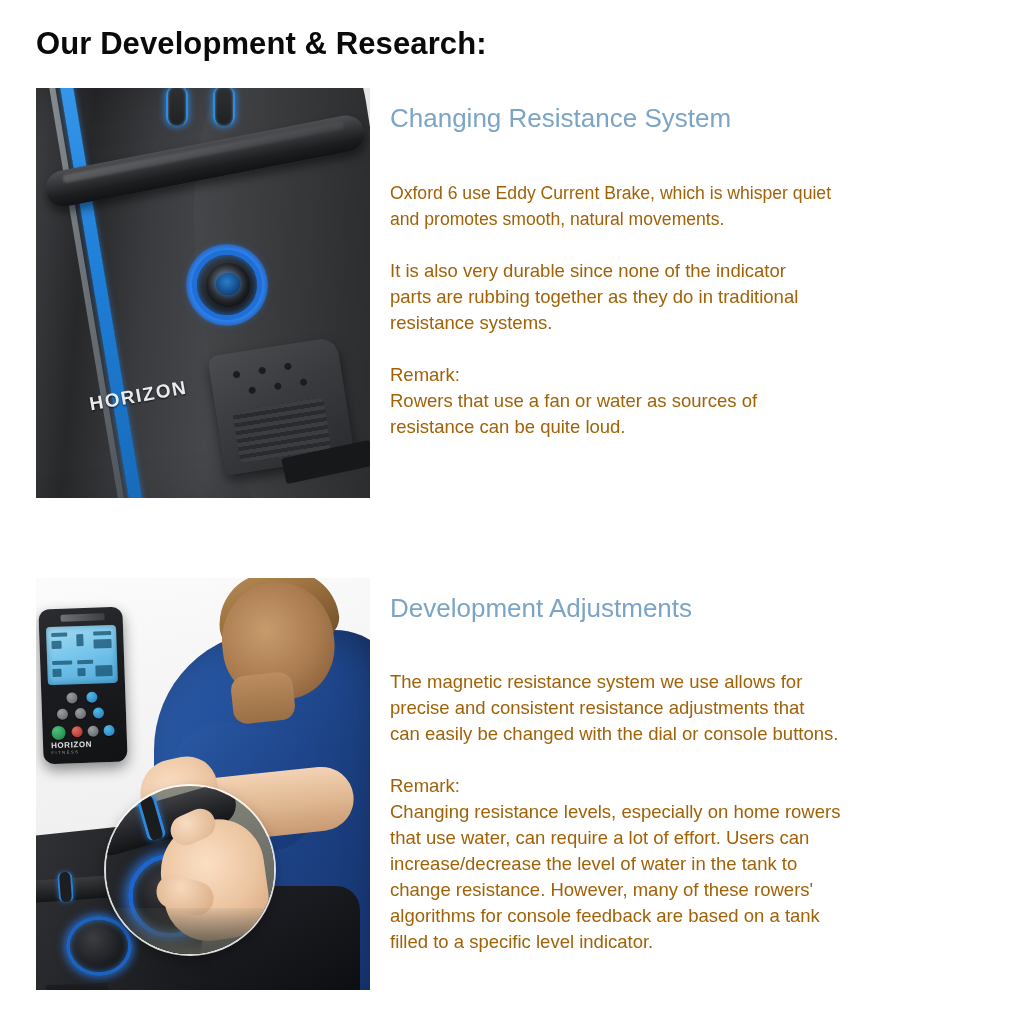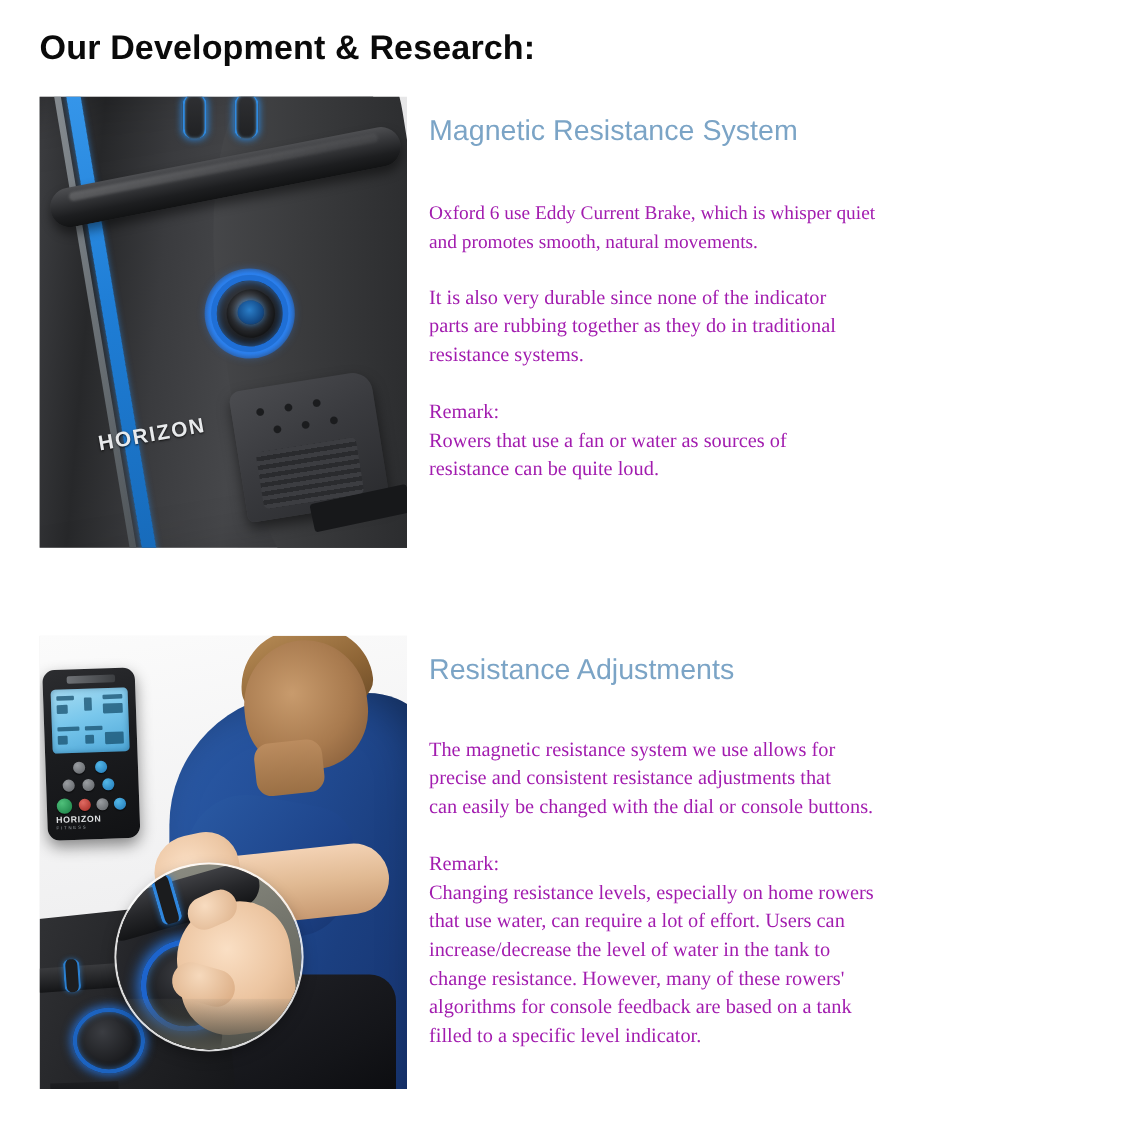--- a/index.html
+++ b/index.html
@@ -58,24 +58,24 @@
     font-weight: 400;
     color: #7ba4c6;
     line-height: 1.15;
     margin: 0;
     white-space: nowrap;
   }
   .sec-1 .sec-head { padding-top: 16px; }
   .sec-2 .sec-head { padding-top: 16px; }
 
   .para {
-    font-family: Liberation Serif, serif;
+    font-family: Liberation Sans, sans-serif;
     font-size: 18.5px;
     line-height: 26px;
-    color: #a21caf;
+    color: #a16207;
     margin: 0;
     white-space: pre-line;
   }
   .sec-1 .p-first { margin-top: 46px; font-size: 17.6px; line-height: 26px;}
   .sec-1 .p-second { margin-top: 26px; }
   .sec-1 .p-remark { margin-top: 26px; }
 
   .sec-2 .p-first { margin-top: 45px; }
   .sec-2 .p-remark { margin-top: 26px; }
 
@@ -448,21 +448,21 @@
         <div class="plate-dots"></div>
         <div class="plate-grill"></div>
       </div>
       <div class="strap"></div>
 
       <div class="brand">HORIZON</div>
     </div>
   </div>
 
   <div class="text-col">
-    <div class="sec-head">Magnetic Resistance System</div>
+    <div class="sec-head">Changing Resistance System</div>
     <p class="para p-first">Oxford 6 use Eddy Current Brake, which is whisper quiet
 and promotes smooth, natural movements.</p>
     <p class="para p-second">It is also very durable since none of the indicator
 parts are rubbing together as they do in traditional
 resistance systems.</p>
     <p class="para p-remark">Remark:
 Rowers that use a fan or water as sources of
 resistance can be quite loud.</p>
   </div>
 </div>
@@ -526,21 +526,21 @@
         <div class="in-dial"></div>
         <div class="in-hand"></div>
         <div class="in-thumb"></div>
         <div class="in-finger"></div>
         <div class="in-floor"></div>
       </div>
     </div>
   </div>
 
   <div class="text-col">
-    <div class="sec-head">Resistance Adjustments</div>
+    <div class="sec-head">Development Adjustments</div>
     <p class="para p-first">The magnetic resistance system we use allows for
 precise and consistent resistance adjustments that
 can easily be changed with the dial or console buttons.</p>
     <p class="para p-remark">Remark:
 Changing resistance levels, especially on home rowers
 that use water, can require a lot of effort. Users can
 increase/decrease the level of water in the tank to
 change resistance. However, many of these rowers'
 algorithms for console feedback are based on a tank
 filled to a specific level indicator.</p>

